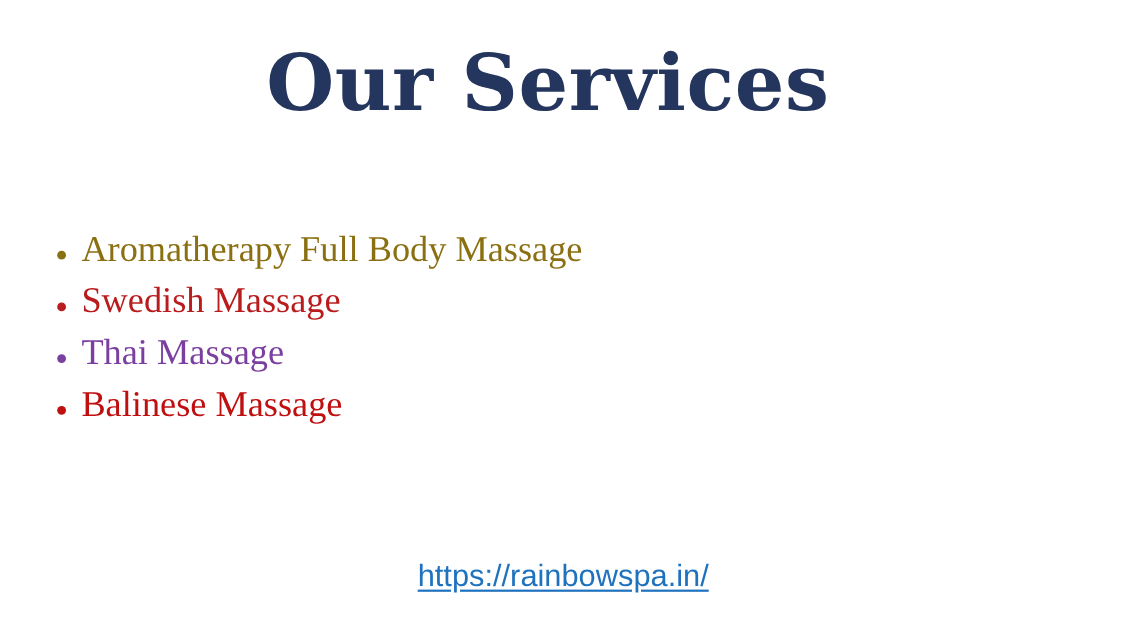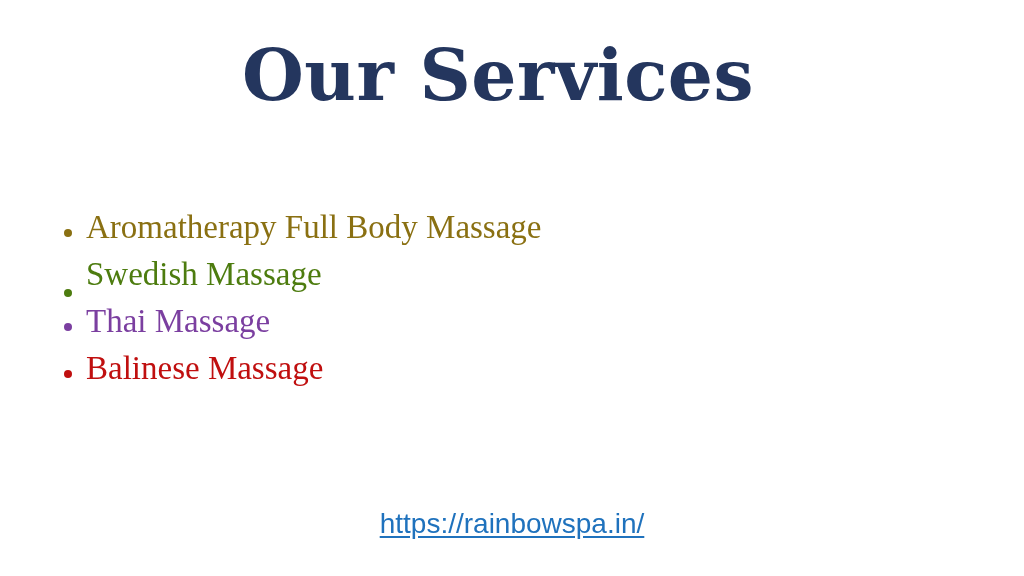--- a/index.html
+++ b/index.html
@@ -36,21 +36,21 @@
     line-height: 62px;
     letter-spacing: 0.5px;
     color: #24365e;
     white-space: nowrap;
     margin-left: 16px;
   }
 
   
   .services-list {
     position: absolute;
-    left: 60px;
+    left: 48px;
     top: 204px;
     width: 880px;
     margin: 0;
     padding: 0;
     list-style: none;
   }
 
   .service-item {
     display: flex;
     align-items: baseline;
@@ -110,21 +110,21 @@
 
   <div class="slide-title" style="color: rgb(36, 54, 94);">Our Services</div>
 
   <ul class="services-list">
 
     <li class="service-item" id="item-0" style="color: rgb(138, 112, 18);">
       <span class="service-bullet"></span>
       <span class="service-label">Aromatherapy Full Body Massage</span>
     </li>
 
-    <li class="service-item" id="item-1" style="color: #4d7c0f; align-items: flex-end;">
+    <li class="service-item" id="item-1" style="color: #b91c1c;">
       <span class="service-bullet"></span>
       <span class="service-label">Swedish Massage</span>
     </li>
 
     <li class="service-item" id="item-3" style="color: rgb(123, 63, 160);">
       <span class="service-bullet"></span>
       <span class="service-label">Thai Massage</span>
     </li>
 
     <li class="service-item" id="item-2" style="color: rgb(192, 15, 15);">

